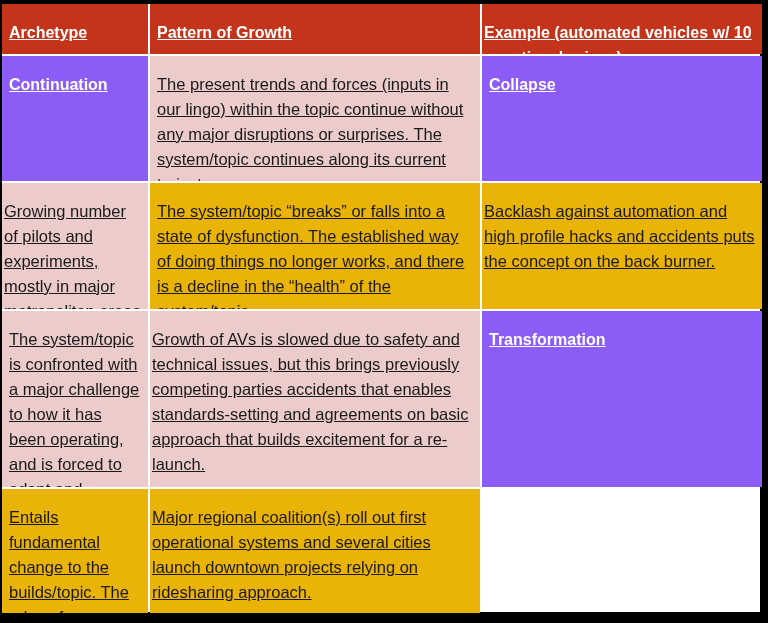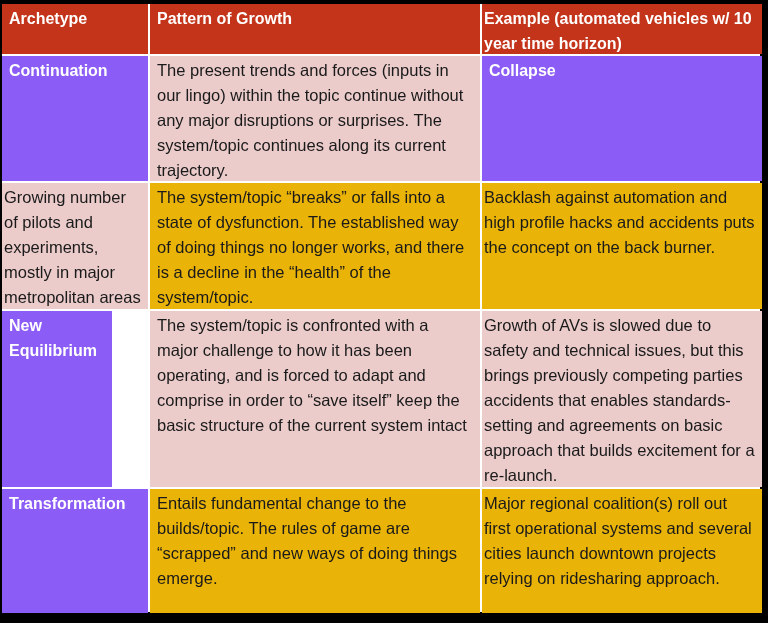--- a/index.html
+++ b/index.html
@@ -12,25 +12,26 @@
     position: absolute; left: 2px; top: 4px; width: 758px; height: 608px;
     background: #fff;
     display: grid;
     grid-template-columns: 146px 330px 280px;
     grid-template-rows: 50px 125px 126px 176px 124px;
     gap: 2px;
     box-sizing: border-box;
   }
   .cell {
     box-sizing: border-box;
-    padding: 2px 6px 0 7px;
+    padding: 16px 6px 0 7px;
     font-size: 16.5px;
     line-height: 25px;
     color: #1a1a1a;
     overflow: hidden;
+    text-decoration: underline;
   }
   .hdr { background: #C4341A; color: #fff; font-weight: bold; font-size: 16px; line-height: 25px; }
   .arch { background: #8b5cf6; color: #fff; font-weight: bold; font-size: 16px; }
   .odd { background: #EBCCCB; }
   .even { background: #eab308; }
   .col3 { padding-left: 2px; }
 </style>
 </head>
 <body>
 
@@ -40,20 +41,19 @@
   <div class="cell hdr col3">Example (automated vehicles w/ 10 year time horizon)</div>
 
   <div class="cell arch">Continuation</div>
   <div class="cell odd">The present trends and forces (inputs in our lingo) within the topic continue without any major disruptions or surprises. The system/topic continues along its current trajectory.</div>
   <div class="cell arch">Collapse</div>
 
   <div class="cell odd col3">Growing number of pilots and experiments, mostly in major metropolitan areas and some freeways with conflict over standards and regulations.</div>
   <div class="cell even">The system/topic “breaks” or falls into a state of dysfunction. The established way of doing things no longer works, and there is a decline in the “health” of the system/topic.</div>
   <div class="cell even col3">Backlash against automation and high profile hacks and accidents puts the concept on the back burner.</div>
 
-  <div class="cell arch" style="width:110px;">New Equilibrium</div>
   <div class="cell odd">The system/topic is confronted with a major challenge to how it has been operating, and is forced to adapt and comprise in order to “save itself” keep the basic structure of the current system intact</div>
   <div class="cell odd col3">Growth of AVs is slowed due to safety and technical issues, but this brings previously competing parties accidents that enables standards-setting and agreements on basic approach that builds excitement for a re-launch.</div>
 
   <div class="cell arch">Transformation</div>
   <div class="cell even">Entails fundamental change to the builds/topic. The rules of game are “scrapped” and new ways of doing things emerge.</div>
   <div class="cell even col3">Major regional coalition(s) roll out first operational systems and several cities launch downtown projects relying on ridesharing approach.</div>
 </div>
 
 </body></html>

